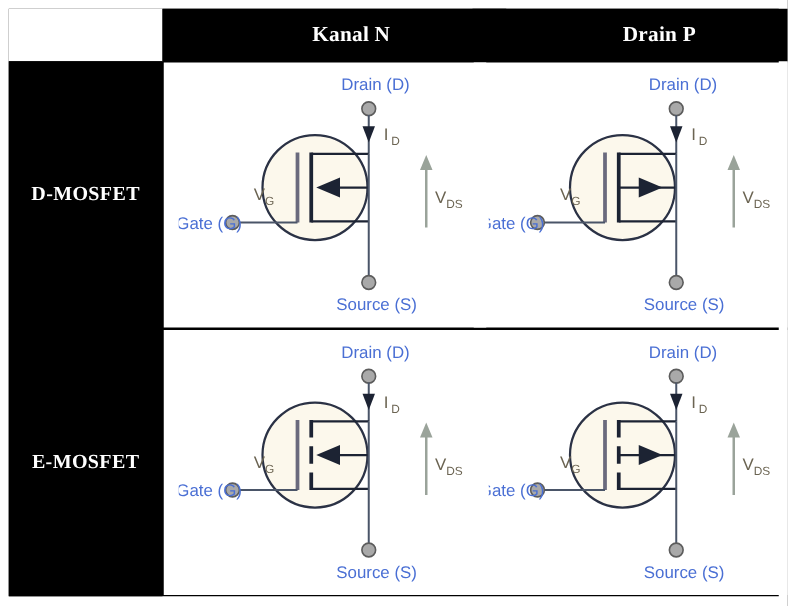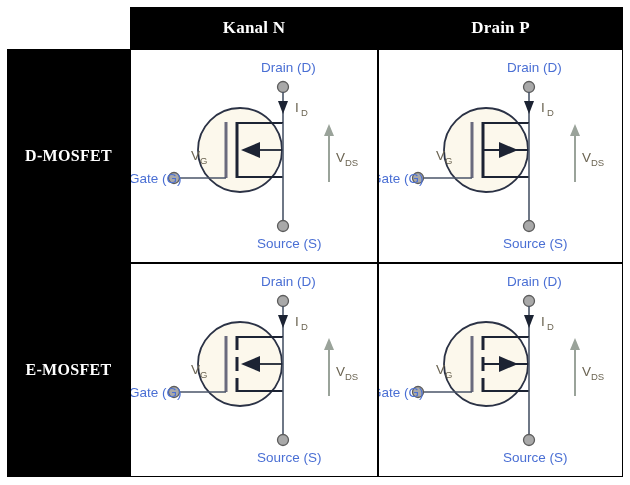--- a/index.html
+++ b/index.html
@@ -52,20 +52,21 @@
     height: 42px;
     background: #000000;
     color: #ffffff;
     font-family: "Liberation Serif", serif;
     font-weight: bold;
     font-size: 17px;
     display: flex;
     align-items: center;
     justify-content: center;
     letter-spacing: .2px;
+    padding-left: 27px;
   }
   .hdr-n { left: 123px; width: 248px; }
   .hdr-p { left: 371px; width: 245px; }
 
   
   .rowlabel {
     position: absolute;
     left: 0;
     width: 123px;
     background: #000000;
@@ -79,20 +80,21 @@
     letter-spacing: .3px;
   }
   .rowlabel-d { top: 42px; height: 214px; }
   .rowlabel-e { top: 256px; height: 214px; }
 
   
   .cell {
     position: absolute;
     background: #ffffff;
     overflow: hidden;
+    padding-left: 12px;
   }
   .cell-n1 { left: 124px; top: 43px;  width: 246px; height: 212px; }
   .cell-p1 { left: 372px; top: 43px;  width: 243px; height: 212px; }
   .cell-n2 { left: 124px; top: 257px; width: 246px; height: 212px; }
   .cell-p2 { left: 372px; top: 257px; width: 243px; height: 212px; }
 
   .cell svg { display: block; }
 
   
   .t-term {

